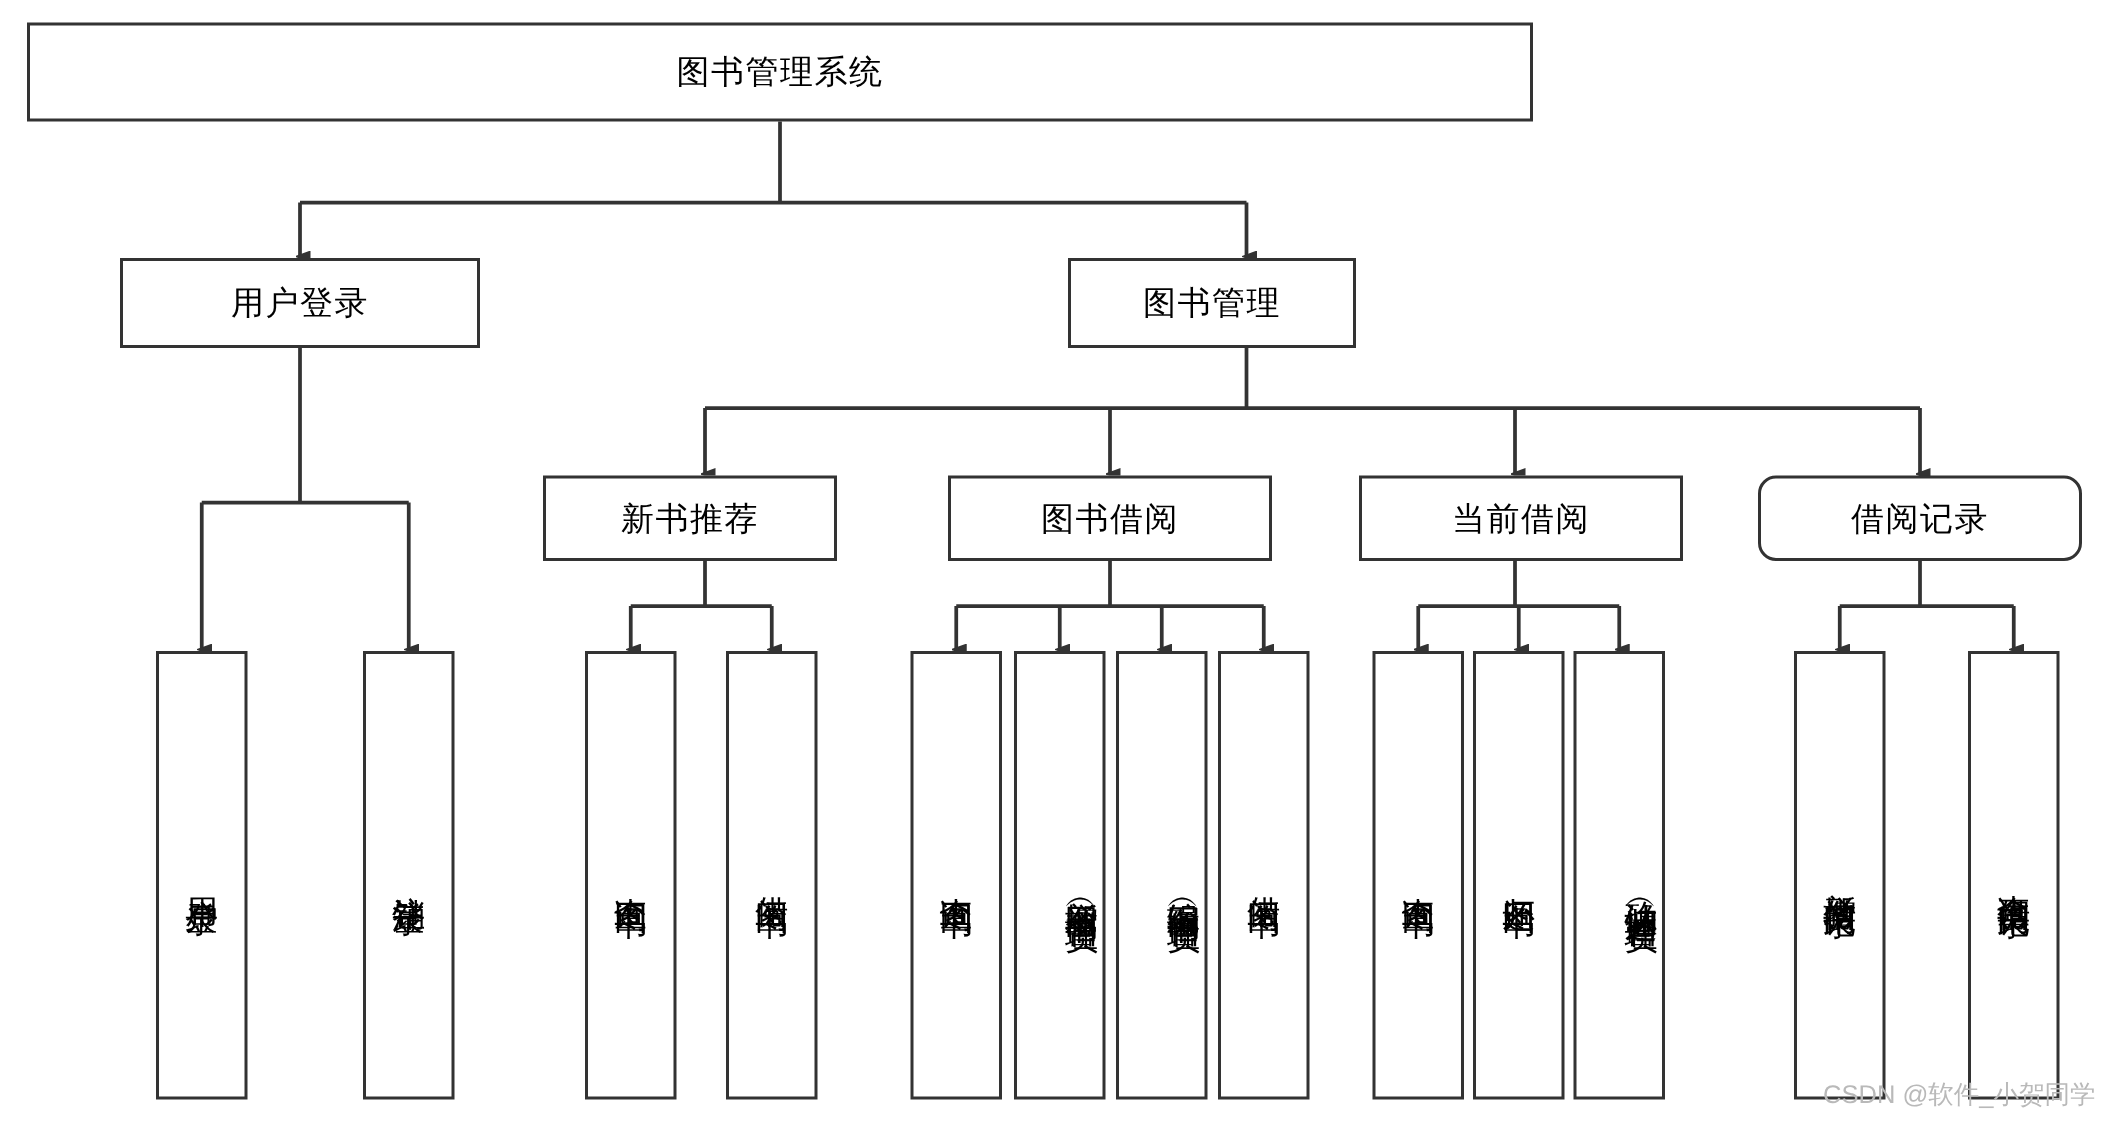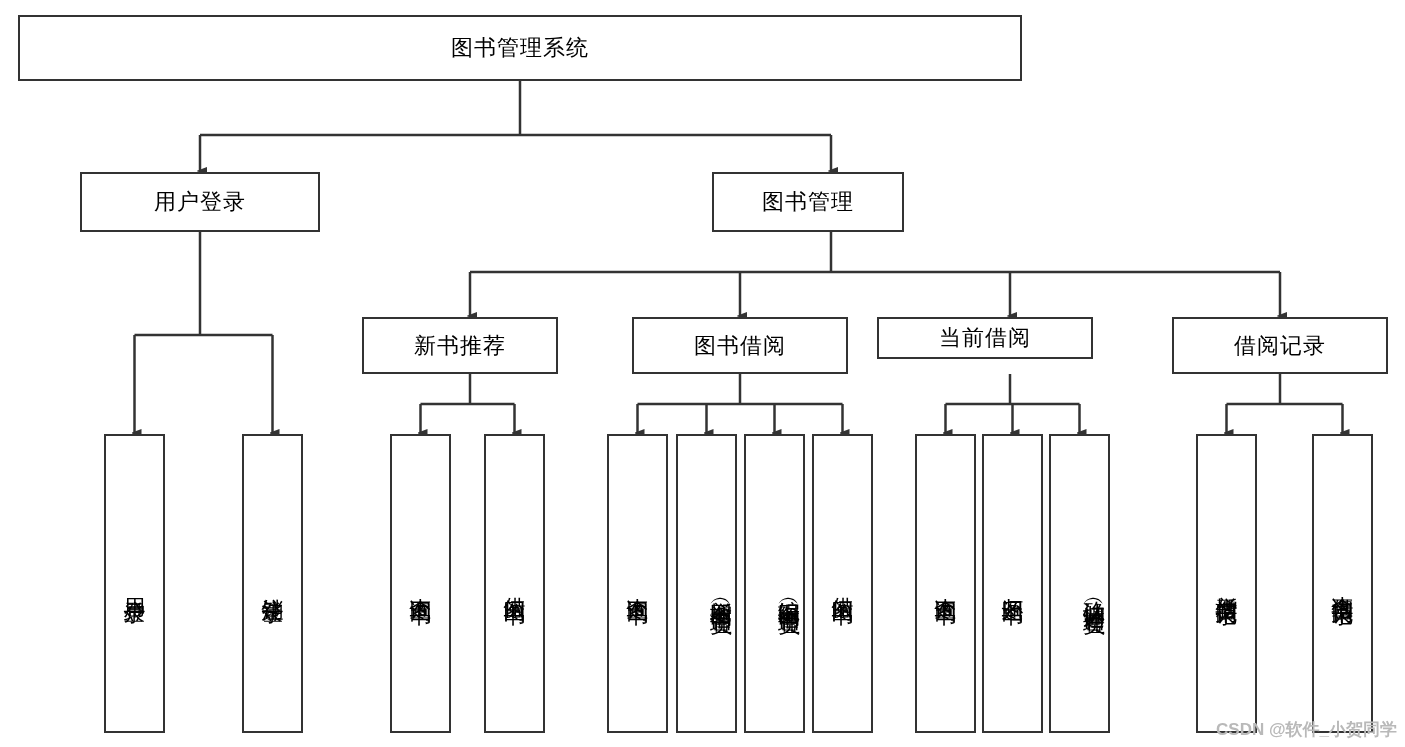--- a/index.html
+++ b/index.html
@@ -114,31 +114,31 @@
         <line x1="1342.5" y1="404" x2="1342.5" y2="433" stroke="#333333" stroke-width="2.5" marker-end="url(#arrowhead)"></line>
       </g>
   </svg>
 
   <div id="nodes-layer">
       <div class="node node-h" style="left: 18px; top: 15px; width: 1004px; height: 66px;">图书管理系统</div>
       <div class="node node-h" style="left: 80px; top: 172px; width: 240px; height: 60px;">用户登录</div>
       <div class="node node-h" style="left: 712px; top: 172px; width: 192px; height: 60px;">图书管理</div>
       <div class="node node-h" style="left: 362px; top: 317px; width: 196px; height: 57px;">新书推荐</div>
       <div class="node node-h" style="left: 632px; top: 317px; width: 216px; height: 57px;">图书借阅</div>
-      <div class="node node-h" style="left: 877px; top: 317px; width: 216px; height: 42px; text-align: right;">当前借阅</div>
-      <div class="node node-h" style="left: 1172px; top: 317px; width: 216px; height: 57px;">借阅记录</div>
+      <div class="node node-h" style="left: 906px; top: 317px; width: 216px; height: 57px; text-align: right;">当前借阅</div>
+      <div class="node node-h" style="left: 1172px; top: 317px; width: 216px; height: 57px; border-radius: 12px;">借阅记录</div>
       <div class="node node-v center-v" style="left: 104px; top: 434px; width: 61px; height: 299px;">用户登录</div>
       <div class="node node-v center-v" style="left: 242px; top: 434px; width: 61px; height: 299px;">注销登录</div>
       <div class="node node-v center-v" style="left: 390px; top: 434px; width: 61px; height: 299px;">查询图书</div>
       <div class="node node-v center-v" style="left: 484px; top: 434px; width: 61px; height: 299px;">借阅图书</div>
       <div class="node node-v center-v" style="left: 607px; top: 434px; width: 61px; height: 299px;">查询图书</div>
       <div class="node node-v" style="left: 676px; top: 434px; width: 61px; height: 299px;">新增图书（管理员）</div>
       <div class="node node-v" style="left: 744px; top: 434px; width: 61px; height: 299px;">编辑图书（管理员）</div>
       <div class="node node-v center-v" style="left: 812px; top: 434px; width: 61px; height: 299px;">借阅图书</div>
       <div class="node node-v center-v" style="left: 915px; top: 434px; width: 61px; height: 299px;">查询图书</div>
       <div class="node node-v center-v" style="left: 982px; top: 434px; width: 61px; height: 299px;">归还图书</div>
       <div class="node node-v" style="left: 1049px; top: 434px; width: 61px; height: 299px;">确认归还（管理员）</div>
       <div class="node node-v center-v" style="left: 1196px; top: 434px; width: 61px; height: 299px;">新增借阅记录</div>
       <div class="node node-v center-v" style="left: 1312px; top: 434px; width: 61px; height: 299px;">查询借阅记录</div>
     </div>
 
-  <div id="watermark" style="color: rgb(185, 185, 185); font-weight: bold;">CSDN @软件_小贺同学</div>
+  <div id="watermark" style="color: rgb(185, 185, 185);">CSDN @软件_小贺同学</div>
 </div>
 
 </body></html>

